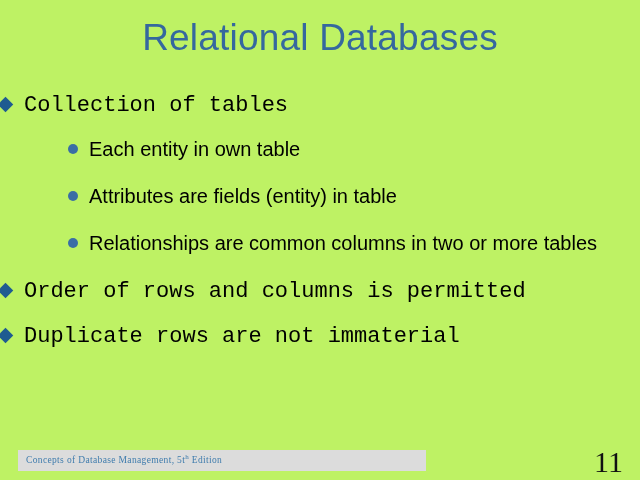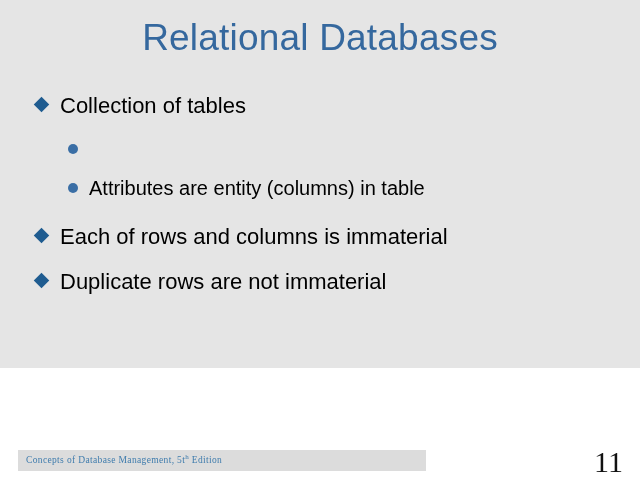--- a/index.html
+++ b/index.html
@@ -9,22 +9,22 @@
   }
   body {
     width: 640px;
     height: 480px;
     overflow: hidden;
     font-family: "Liberation Sans", sans-serif;
   }
   .slide {
     position: relative;
     width: 640px;
-    height: 368px;
-    background: #e5e5e5;
+    height: 480px;
+    background: #bef264;
     box-sizing: border-box;
   }
 
   
   .slide-title {
     position: absolute;
     left: 0;
     top: 16px;
     width: 640px;
     text-align: center;
@@ -41,23 +41,23 @@
     position: absolute;
     left: 0;
     top: 92px;
     width: 640px;
   }
   .bullet-row {
     display: flex;
     align-items: flex-start;
   }
   .bullet-row.level-1 {
-    padding-left: 36px;
     padding-right: 26px;
     margin-bottom: 18px;
+    font-family: Liberation Mono, monospace;
   }
   .bullet-row.level-2 {
     padding-left: 68px;
     padding-right: 26px;
     margin-bottom: 22px;
   }
 
   .marker {
     flex: 0 0 auto;
     color: #1f5c90;
@@ -139,31 +139,36 @@
 
   <div class="body-list">
 
     <div class="bullet-row level-1">
       <span class="marker marker-diamond"></span>
       <span class="bullet-text">Collection of tables</span>
     </div>
 
     <div class="bullet-row level-2">
       <span class="marker marker-dot"></span>
+      <span class="bullet-text">Each entity in own table</span>
     </div>
 
     <div class="bullet-row level-2">
       <span class="marker marker-dot"></span>
-      <span class="bullet-text">Attributes are entity (columns) in table</span>
+      <span class="bullet-text">Attributes are fields (entity) in table</span>
     </div>
 
+    <div class="bullet-row level-2">
+      <span class="marker marker-dot"></span>
+      <span class="bullet-text">Relationships are common columns in two or more tables</span>
+    </div>
 
     <div class="bullet-row level-1">
       <span class="marker marker-diamond"></span>
-      <span class="bullet-text">Each of rows and columns is immaterial</span>
+      <span class="bullet-text">Order of rows and columns is permitted</span>
     </div>
 
     <div class="bullet-row level-1">
       <span class="marker marker-diamond"></span>
       <span class="bullet-text">Duplicate rows are not immaterial</span>
     </div>
 
   </div>
 
   <div class="footer-band"></div>

